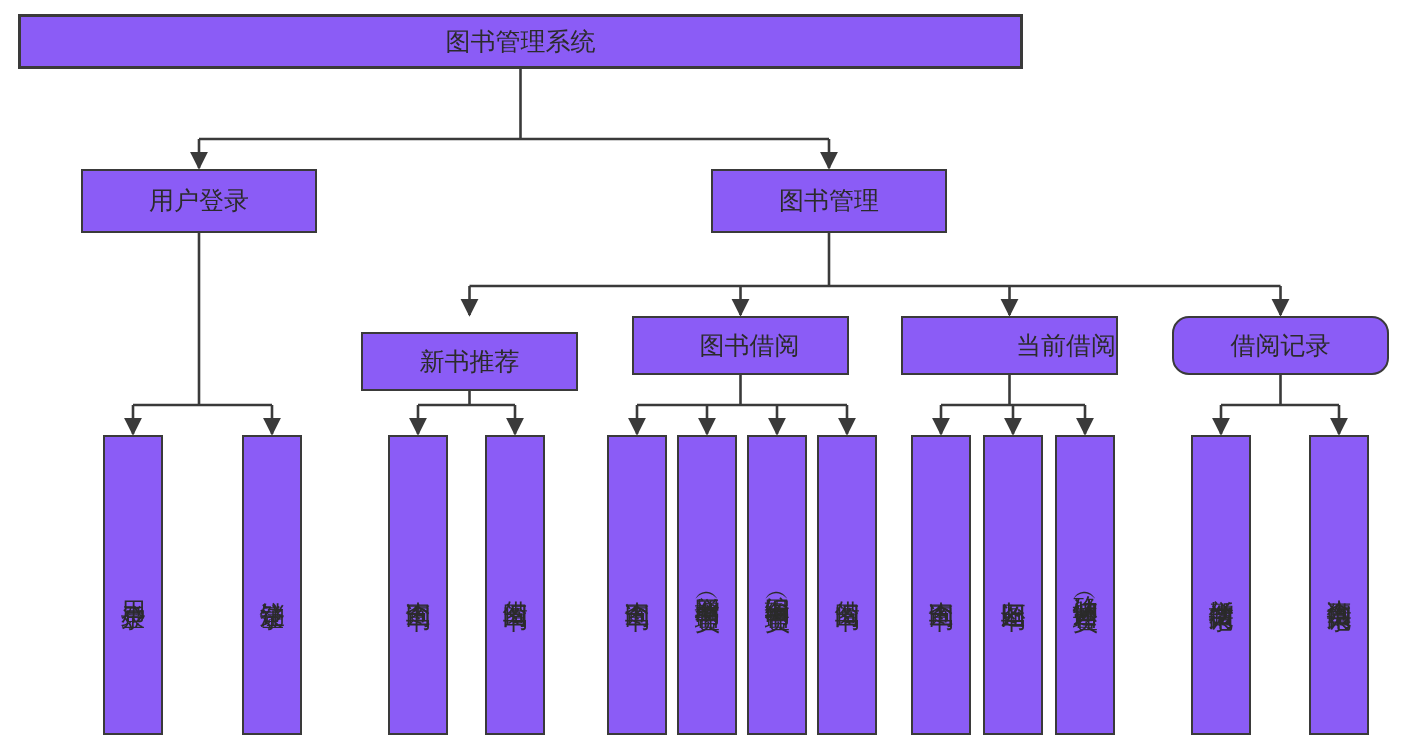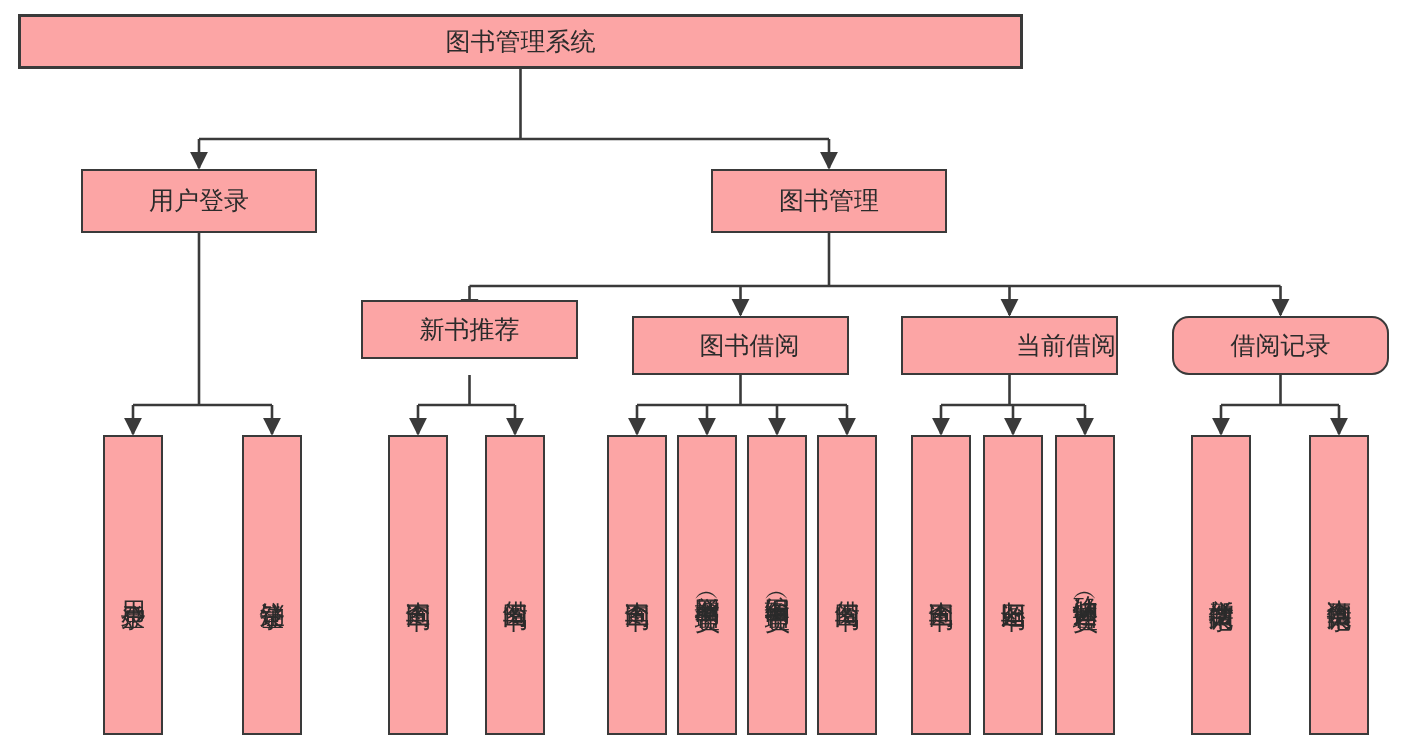--- a/index.html
+++ b/index.html
@@ -20,21 +20,21 @@
   #edges {
     position: absolute;
     left: 0;
     top: 0;
     width: 1405px;
     height: 747px;
   }
   .node {
     position: absolute;
     box-sizing: border-box;
-    background: #fca5a5;
+    background: #8b5cf6;
     border: 2px solid #3a3a3a;
     display: flex;
     align-items: center;
     justify-content: center;
     color: #2b2b2b;
   }
   .node.level-0 {
     border-width: 3px;
   }
   .node-label {
@@ -118,21 +118,21 @@
   <div id="node-layer">
       <div class="node level-0 horizontal" style="left: 18px; top: 14px; width: 1005px; height: 55px;">
         <span class="node-label">图书管理系统</span>
       </div>
       <div class="node level-1 horizontal" style="left: 81px; top: 169px; width: 236px; height: 64px;">
         <span class="node-label">用户登录</span>
       </div>
       <div class="node level-1 horizontal" style="left: 711px; top: 169px; width: 236px; height: 64px;">
         <span class="node-label">图书管理</span>
       </div>
-      <div class="node level-2 horizontal" style="left: 361px; top: 300px; width: 217px; height: 59px;">
+      <div class="node level-2 horizontal" style="left: 361px; top: 332px; width: 217px; height: 59px;">
         <span class="node-label">新书推荐</span>
       </div>
       <div class="node level-2 horizontal" style="left: 632px; top: 316px; width: 217px; height: 59px; padding-left: 18px;">
         <span class="node-label">图书借阅</span>
       </div>
       <div class="node level-2 horizontal" style="left: 901px; top: 316px; width: 217px; height: 59px; justify-content: flex-end;">
         <span class="node-label">当前借阅</span>
       </div>
       <div class="node level-2 horizontal" style="left: 1172px; top: 316px; width: 217px; height: 59px; border-radius: 17px;">
         <span class="node-label">借阅记录</span>

